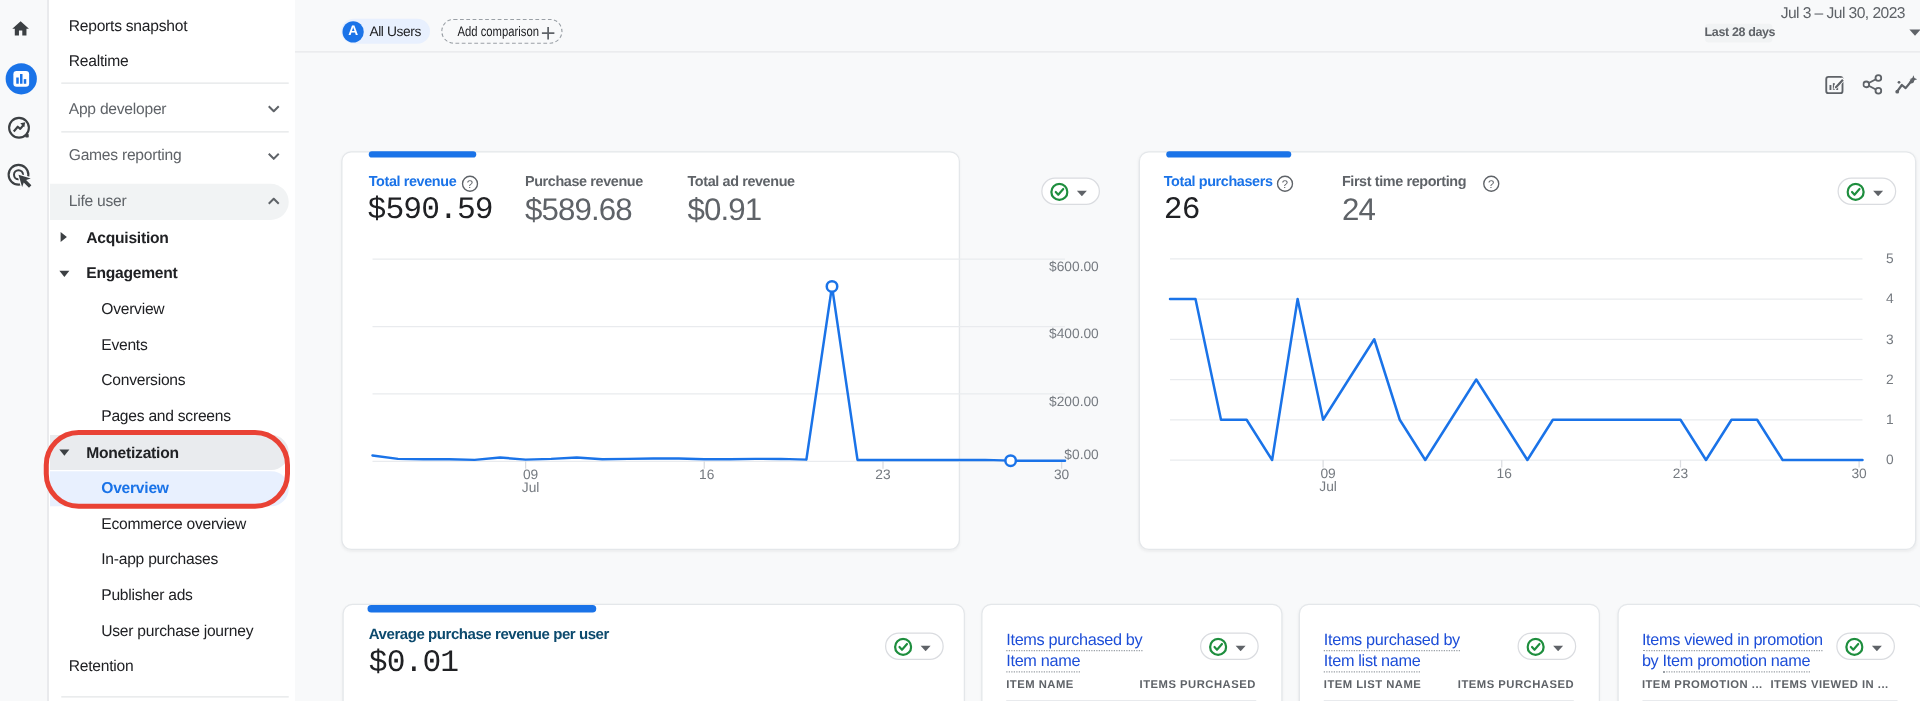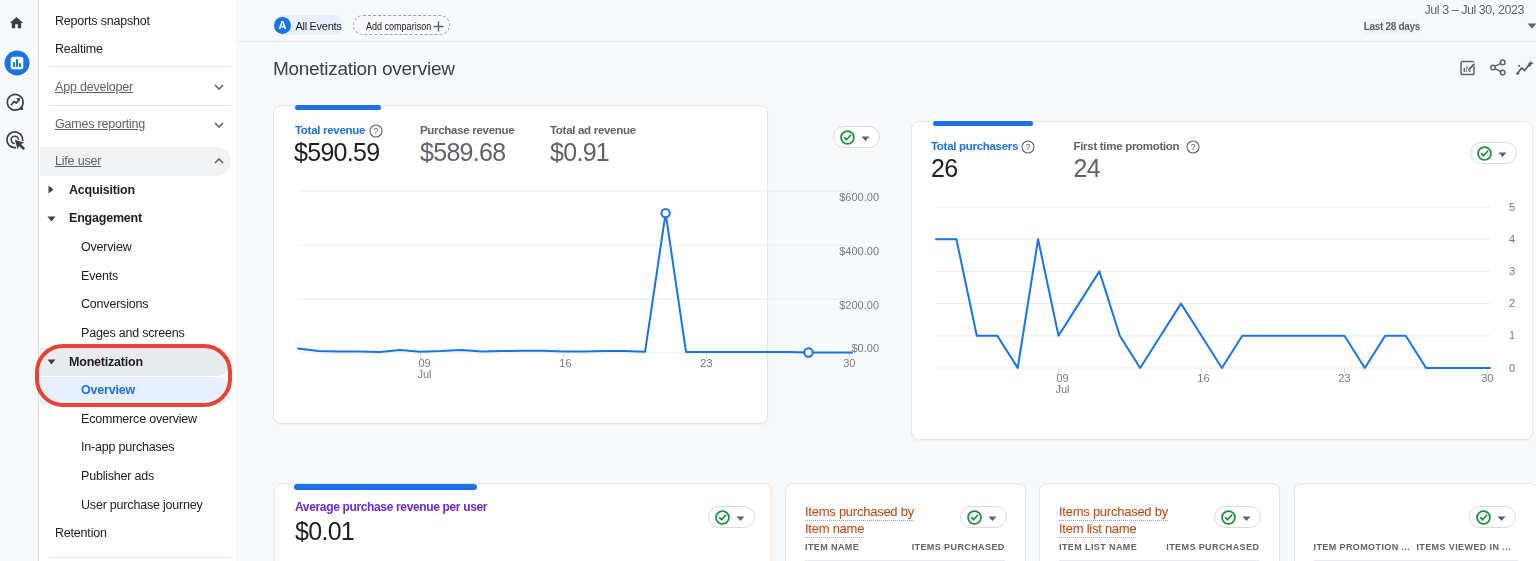--- a/index.html
+++ b/index.html
@@ -1,32 +1,32 @@
 <!DOCTYPE html>
 <html><head><meta charset="utf-8"><style>
 * { margin:0; padding:0; box-sizing:border-box; }
 html,body { width:1536px; height:561px; overflow:hidden; background:#f8f9fa;
   font-family:"Liberation Sans",sans-serif; }
 #rail { position:absolute; left:0; top:0; width:39px; height:561px; background:#f8f9fa; border-right:1px solid #dadce0; }
 #nav { position:absolute; left:40px; top:0; width:196px; height:561px; background:#fff;text-align:center; }
 #navpad { position:absolute; left:39px; top:0; width:1px; height:561px; background:#fff; }
 .nitem { position:absolute; font-size:12.5px; color:#202124; letter-spacing:-0.2px; white-space:nowrap; }
-.ngray { color:#5f6368;text-decoration:underline; }
+.ngray { color:#5f6368; }
 .nbold { font-weight:700; letter-spacing:-0.2px; }
 .nrowbg { position:absolute; left:0px; width:191px; height:28px; border-radius:0 20px 20px 0; }
 .ndiv { position:absolute; left:9px; width:182px; height:1px; background:#e3e6e8; }
 #content { position:absolute; left:236px; top:0; width:1300px; height:561px; background:#f8f9fa; }
 .card { position:absolute; background:#fff; border:1px solid #e4e7ea; border-radius:8px; box-shadow:0 1px 2px rgba(60,64,67,.06); }
 .tab { position:absolute; height:5px; background:#1a73e8; border-radius:3px; top:-1px; }
 .mlabel { position:absolute; font-size:11.5px; font-weight:700; color:#5f6368; letter-spacing:-0.3px; white-space:nowrap; }
 .mblue { color:#1a73e8; }
 .mnum { position:absolute; font-size:25px; color:#5f6368; letter-spacing:-0.7px; white-space:nowrap; line-height:24px; }
-.mdark { color:#202124; }
+.mdark { color:#202124;font-family:Liberation Mono, monospace; }
 .pill { position:absolute; width:47px; height:22px; border:1px solid #dadce0; border-radius:11.5px; background:#fff; }
-.btitle { position:absolute; font-size:13px; color:#c2410c; letter-spacing:-0.25px; white-space:nowrap; line-height:17px; }
+.btitle { position:absolute; font-size:13px; color:#1d4ed8; letter-spacing:-0.25px; white-space:nowrap; line-height:17px; }
 .btitle .u { border-bottom:1px dotted #9aa0a6; padding-bottom:1px; }
 .thead { position:absolute; font-size:9px; font-weight:700; color:#5f6368; letter-spacing:0.4px; white-space:nowrap; }
 .trule { position:absolute; height:1px; background:#e8eaed; }
 </style></head>
 <body>
 
 <div id="rail">
   <svg width="17" height="16" style="position:absolute;left:8px;top:15px" viewBox="0 0 24 24">
       <path fill="#3c4043" d="M10 20v-6h4v6h5v-8h3L12 3 2 12h3v8z"></path>
     </svg>
@@ -97,35 +97,34 @@
   <div class="nitem" style="left:15px;top:526px">Retention</div>
   <div class="ndiv" style="top:556.5px"></div>
 </div>
 
 <div style="position:absolute;left:35px;top:344px;width:197px;height:63px;border:4.5px solid #e94235;border-radius:28px;z-index:50"></div>
 
 <div id="content">
 
   <div style="position:absolute;left:36.5px;top:15px;width:71px;height:20px;background:#e8f0fe;border-radius:10px">
     <div style="position:absolute;left:1.5px;top:1.5px;width:17px;height:17px;border-radius:50%;background:#1a73e8;color:#fff;font-size:11px;font-weight:700;text-align:center;line-height:17px">A</div>
-    <div style="position:absolute;left:23px;top:4.5px;font-size:11px;font-weight:400;color:#202124;letter-spacing:-0.3px;white-space:nowrap">All Events</div>
+    <div style="position:absolute;left:23px;top:4.5px;font-size:11px;font-weight:400;color:#202124;letter-spacing:-0.3px;white-space:nowrap">All Users</div>
   </div>
   <div style="position:absolute;left:116.5px;top:15px;width:97px;height:20px;border:1px dashed #9aa0a6;border-radius:10px">
     <div style="position:absolute;left:12px;top:3.5px;font-size:11px;font-weight:400;color:#202124;white-space:nowrap;transform:scaleX(0.82);transform-origin:0 0">Add comparison</div>
     <svg width="11" height="11" style="position:absolute;right:5px;top:4.5px">
         <path d="M5.5 0.5 v10 M0.5 5.5 h10" stroke="#5f6368" stroke-width="1.4"></path>
       </svg>
   </div>
   <div style="position:absolute;left:1127.7px;top:18.5px;width:54px;height:15px;background:#f1f3f4;border-radius:3px;font-size:10px;font-weight:700;color:#5f6368;line-height:15px;letter-spacing:-0.3px;white-space:nowrap">Last 28 days</div>
   <div style="position:absolute;left:1188.5px;top:3px;font-size:12.5px;color:#5f6368;letter-spacing:-0.45px;white-space:nowrap">Jul 3 – Jul 30, 2023</div>
   <svg width="10" height="6" style="position:absolute;left:1290.5px;top:23px">
       <path d="M0.5 0.5 h9 l-4.5 5 z" fill="#5f6368"></path>
     </svg>
   <div style="position:absolute;left:0;top:41px;width:1300px;height:1px;background:#e6e8ea"></div>
-  <div style="position:absolute;left:37px;top:58px;font-size:19px;color:#3c4043;letter-spacing:-0.3px;white-space:nowrap">Monetization overview</div>
 
   <svg width="17" height="17" style="position:absolute;left:1224px;top:59px" viewBox="0 0 17 17">
     <rect x="1" y="2.5" width="13" height="13" rx="1.8" fill="none" stroke="#5f6368" stroke-width="1.5"></rect>
     <rect x="3.6" y="9" width="1.5" height="4" fill="#5f6368"></rect>
       <rect x="6.3" y="7.5" width="1.5" height="5.5" fill="#5f6368"></rect>
       <rect x="9" y="10" width="1.5" height="3" fill="#5f6368"></rect>
     <path d="M7.5 9.2 L13.6 2.7 l2.4 2.4 -6.1 6.5 -3.2 0.9 z" fill="#fff"></path>
     <path d="M8.3 9.9 L13.7 4.1 l1.3 1.3 -5.4 5.8 -1.9 0.5 z" fill="#5f6368"></path>
   </svg>
   <svg width="16" height="17" style="position:absolute;left:1253.5px;top:59px" viewBox="0 0 16 17">
@@ -135,21 +134,21 @@
     <path d="M5 7.4 L10.7 4.4 M5 9.6 L10.7 12.6" stroke="#5f6368" stroke-width="1.5"></path>
   </svg>
   <svg width="18" height="16" style="position:absolute;left:1279.5px;top:60px" viewBox="0 0 18 16">
     <path d="M1.5 13.5 L5.5 8 l3 2.5 L13 5" fill="none" stroke="#5f6368" stroke-width="1.8" stroke-linecap="round" stroke-linejoin="round"></path>
     <circle cx="1.8" cy="13.3" r="1.5" fill="#5f6368"></circle>
       <circle cx="13.2" cy="5.2" r="1.5" fill="#5f6368"></circle>
     <path d="M14.7 0.2 l0.85 2.25 2.25 0.85 -2.25 0.85 -0.85 2.25 -0.85-2.25 -2.25-0.85 2.25-0.85 z" fill="#5f6368"></path>
     <circle cx="3.2" cy="5.8" r="1.1" fill="#5f6368"></circle>
   </svg>
 
-  <div class="card" style="left:37px;top:105px;width:495px;height:319px">
+  <div class="card" style="left:37px;top:121px;width:495px;height:319px">
     <div class="tab" style="left:21px;width:85.5px"></div>
     <div class="mlabel mblue" style="left:21px;top:18px">Total revenue</div>
     <svg width="14" height="14" style="position:absolute;left:94.5px;top:17.5px">
         <circle cx="7" cy="7" r="6" fill="none" stroke="#5f6368" stroke-width="1.1"></circle>
         <text x="7" y="10" text-anchor="middle" font-size="9" fill="#5f6368">?</text>
       </svg>
     <div class="mnum mdark" style="left:20px;top:34px">$590.59</div>
     <div class="mlabel" style="left:146px;top:18px">Purchase revenue</div>
     <div class="mnum" style="left:146px;top:34px">$589.68</div>
     <div class="mlabel" style="left:276px;top:18px">Total ad revenue</div>
@@ -188,21 +187,21 @@
   </div>
 
   <div class="card" style="left:675px;top:121px;width:622px;height:319px">
     <div class="tab" style="left:20.5px;width:100px"></div>
     <div class="mlabel mblue" style="left:19px;top:18px">Total purchasers</div>
     <svg width="14" height="14" style="position:absolute;left:109px;top:17.5px">
         <circle cx="7" cy="7" r="6" fill="none" stroke="#5f6368" stroke-width="1.1"></circle>
         <text x="7" y="10" text-anchor="middle" font-size="9" fill="#5f6368">?</text>
       </svg>
     <div class="mnum mdark" style="left:19px;top:34px">26</div>
-    <div class="mlabel" style="left:161.5px;top:18px">First time promotion</div>
+    <div class="mlabel" style="left:161.5px;top:18px">First time reporting</div>
     <svg width="14" height="14" style="position:absolute;left:274px;top:17.5px">
         <circle cx="7" cy="7" r="6" fill="none" stroke="#5f6368" stroke-width="1.1"></circle>
         <text x="7" y="10" text-anchor="middle" font-size="9" fill="#5f6368">?</text>
       </svg>
     <div class="mnum" style="left:161.5px;top:34px">24</div>
     <div class="pill" style="left:557.5px;top:19.5px">
 <svg width="15" height="15" style="position:absolute;left:6px;top:3.5px">
           <circle cx="7.5" cy="7.5" r="6.4" fill="none" stroke="#1e8e3e" stroke-width="1.8"></circle>
           <path d="M4.6 7.6 l2 2.2 4-4.6" fill="none" stroke="#1e8e3e" stroke-width="1.7" stroke-linecap="round" stroke-linejoin="round"></path>
         </svg>
@@ -231,21 +230,21 @@
 <text x="432.4" y="260" text-anchor="middle" font-size="11" fill="#757a80">23</text>
 <line x1="575.3" y1="246" x2="575.3" y2="252" stroke="#dadce0" stroke-width="1"></line>
 <text x="575.3" y="260" text-anchor="middle" font-size="11" fill="#757a80">30</text>
 <text x="150.5" y="270.5" text-anchor="middle" font-size="11" fill="#757a80">Jul</text>
 <polyline points="24.0,117.2 44.4,117.2 64.8,213.8 85.3,213.8 105.7,246.0 126.1,117.2 146.5,213.8 166.9,181.6 187.4,149.4 207.8,213.8 228.2,246.0 248.6,213.8 269.0,181.6 289.5,213.8 309.9,246.0 330.3,213.8 350.7,213.8 371.1,213.8 391.6,213.8 412.0,213.8 432.4,213.8 452.8,246.0 473.2,213.8 493.7,213.8 514.1,246.0 534.5,246.0 554.9,246.0 575.3,246.0 578.0,246.0" fill="none" stroke="#1a73e8" stroke-width="2" stroke-linejoin="round" stroke-linecap="round"></polyline>
 </svg>
   </div>
 
   <div class="card" style="left:38px;top:483px;width:497.5px;height:130px">
     <div class="tab" style="left:19px;width:183px;height:6px;top:0"></div>
-    <div class="btitle" style="left:20px;top:15px;color:#6d28d9;font-weight:700;font-size:12px;letter-spacing:-0.35px">Average purchase revenue per user</div>
+    <div class="btitle" style="left:20px;top:15px;color:#0c4a6e;font-weight:700;font-size:12px;letter-spacing:-0.35px">Average purchase revenue per user</div>
     <div class="mnum mdark" style="left:20px;top:35px">$0.01</div>
     <div class="pill" style="left:432.5px;top:21.5px">
 <svg width="15" height="15" style="position:absolute;left:6px;top:3.5px">
           <circle cx="7.5" cy="7.5" r="6.4" fill="none" stroke="#1e8e3e" stroke-width="1.8"></circle>
           <path d="M4.6 7.6 l2 2.2 4-4.6" fill="none" stroke="#1e8e3e" stroke-width="1.7" stroke-linecap="round" stroke-linejoin="round"></path>
         </svg>
 <svg width="9" height="5" style="position:absolute;right:9px;top:9.5px">
           <path d="M0.5 0.5 h8 l-4 4.5 z" fill="#5f6368"></path>
         </svg>
 </div>
@@ -277,20 +276,21 @@
 <svg width="9" height="5" style="position:absolute;right:9px;top:9.5px">
           <path d="M0.5 0.5 h8 l-4 4.5 z" fill="#5f6368"></path>
         </svg>
 </div>
     <div class="thead" style="left:19px;top:58px">ITEM LIST NAME</div>
     <div class="thead" style="right:20px;top:58px">ITEMS PURCHASED</div>
     <div class="trule" style="left:19px;right:20px;top:75.5px"></div>
   </div>
 
   <div class="card" style="left:1058px;top:483px;width:245px;height:130px">
+    <div class="btitle" style="left:18.5px;top:19px"><span class="u">Items viewed in promotion</span><br>by <span class="u">Item promotion name</span></div>
     <div class="pill" style="left:174.4px;top:21.5px">
 <svg width="15" height="15" style="position:absolute;left:6px;top:3.5px">
           <circle cx="7.5" cy="7.5" r="6.4" fill="none" stroke="#1e8e3e" stroke-width="1.8"></circle>
           <path d="M4.6 7.6 l2 2.2 4-4.6" fill="none" stroke="#1e8e3e" stroke-width="1.7" stroke-linecap="round" stroke-linejoin="round"></path>
         </svg>
 <svg width="9" height="5" style="position:absolute;right:9px;top:9.5px">
           <path d="M0.5 0.5 h8 l-4 4.5 z" fill="#5f6368"></path>
         </svg>
 </div>
     <div class="thead" style="left:18.5px;top:58px">ITEM PROMOTION ...</div>

